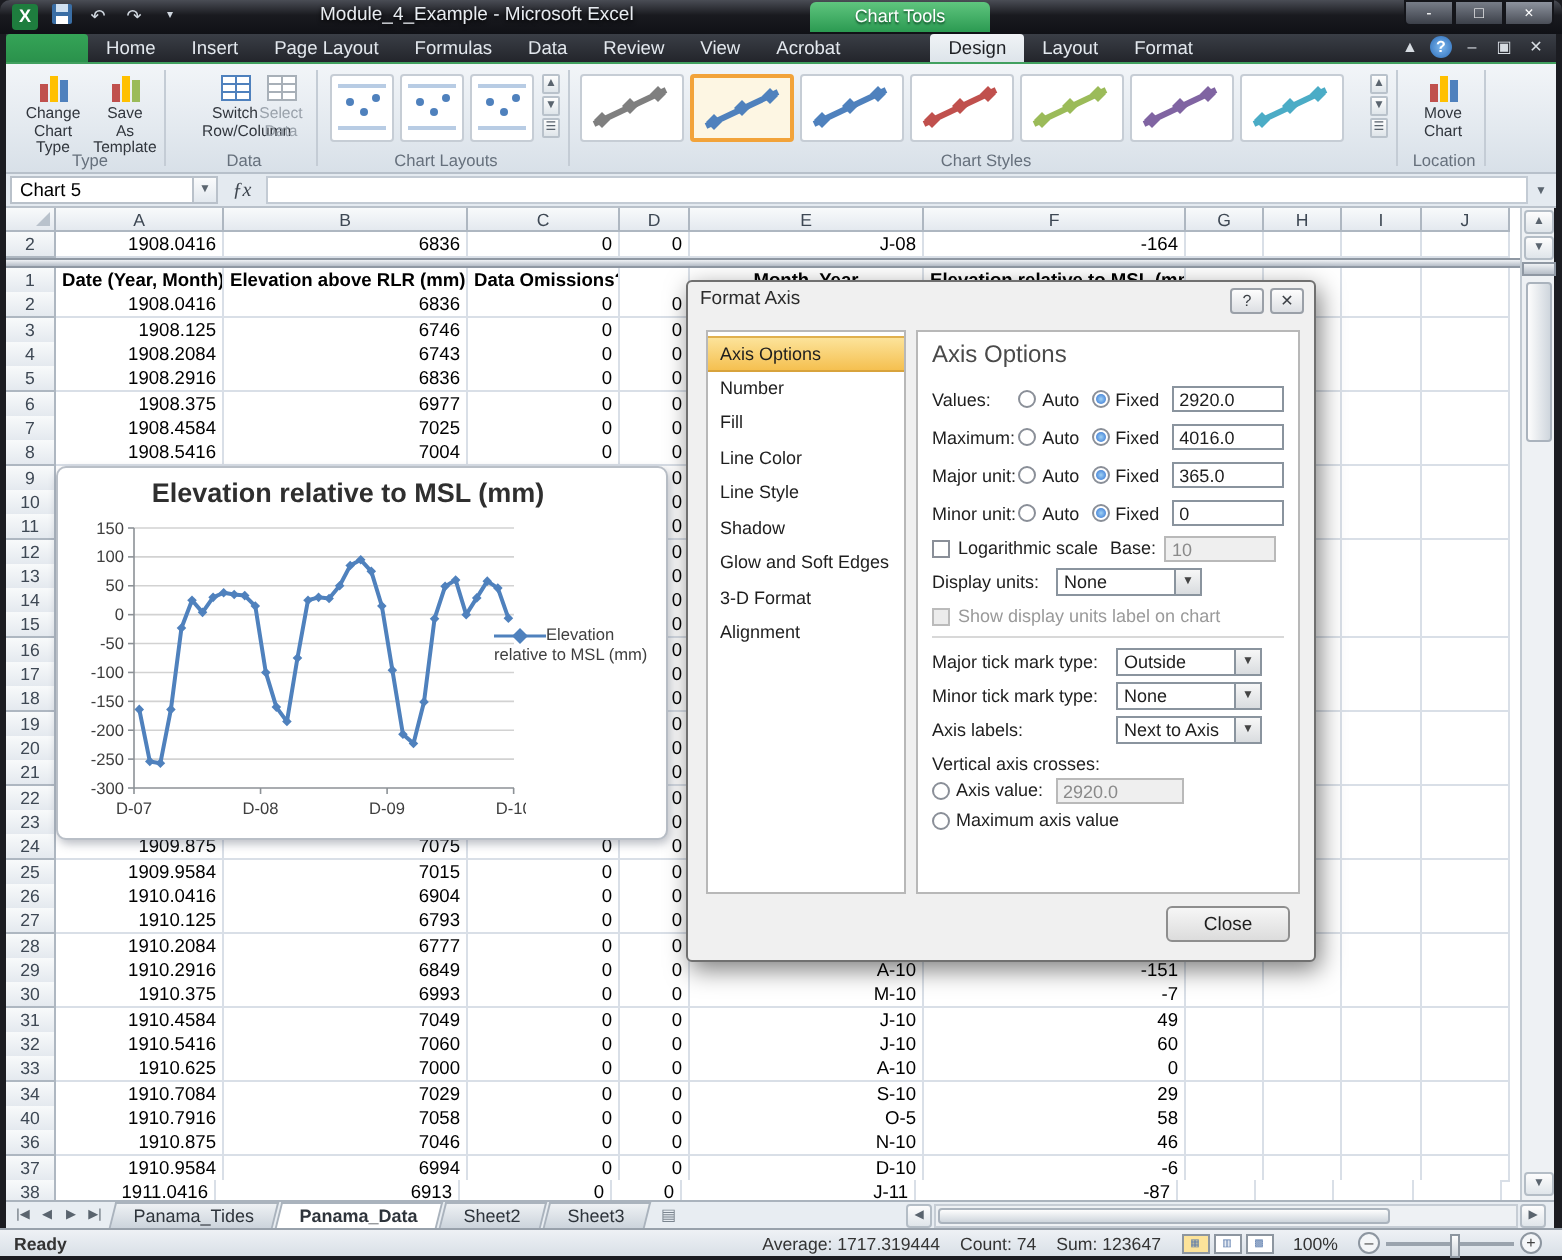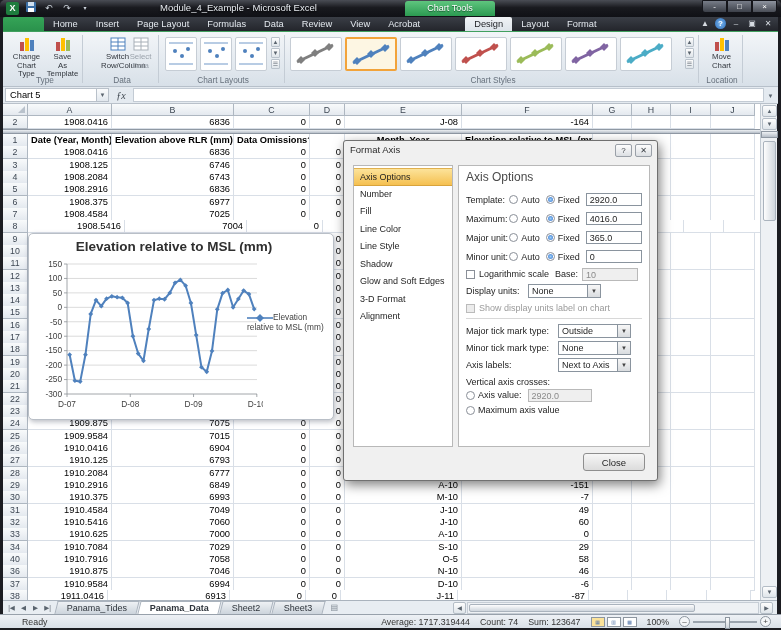--- a/index.html
+++ b/index.html
@@ -137,21 +137,21 @@
   .addtab { width:20px; text-align:center; color:#7b858f; font-size:8px; }
   .hscroll { position:absolute; right:4px; top:1px; width:320px; height:12px; display:flex; gap:1px; }
   .hbtn { width:13px; height:12px; background:linear-gradient(#fdfdfd,#dfe5ea); border:1px solid #b4bdc6; color:#5a646e;
     font-size:6px; text-align:center; line-height:11px; border-radius:2px; }
   .htrack { flex:1; position:relative; background:#eef1f4; border:1px solid #c6cdd5; }
   .hthumb { position:absolute; left:1px; top:1px; width:78%; height:8px; background:linear-gradient(#fdfdfd,#cfd6dd); border:1px solid #aab3bd; border-radius:2px; }
 
   .statusbar { position:absolute; left:0; top:614px; width:781px; height:14px;
     background:linear-gradient(#eef1f5,#d9e0e7); border-top:1px solid #98a1ab; font-size:8.8px; color:#333;
     display:flex; align-items:center; }
-  .status-left { padding-left:22px; }
+  .status-left { padding-left:7px;font-weight:bold; }
   .status-right { margin-left:auto; display:flex; align-items:center; gap:10px; padding-right:10px; }
   .viewicons { display:flex; gap:2px; }
   .vicon { width:14px; height:10px; border:1px solid #8d96a0; background:#fff; font-size:5px; color:#5577aa; text-align:center; line-height:9px; }
   .vicon.sel { background:#fce39a; }
   .zoomctl { display:flex; align-items:center; gap:3px; }
   .zslider { position:relative; width:64px; height:2px; background:#9aa3ad; }
   .zslider::before { content:""; position:absolute; left:50%; top:-4px; width:3px; height:10px; background:linear-gradient(#fdfdfd,#cfd6dd); border:1px solid #8d96a0; }
   .zbtn { width:11px; height:11px; border:1px solid #8d96a0; border-radius:50%; background:#f4f6f8; font-size:8px; line-height:9px; text-align:center; color:#444; }
 </style>
 </head>
@@ -450,21 +450,21 @@
           <div class="cell num" style="width: 35px;">0</div>
           <div class="cell" style="width: 117px;"></div>
           <div class="cell" style="width: 131px;"></div>
           <div class="cell" style="width: 39px;"></div>
           <div class="cell" style="width: 39px;"></div>
           <div class="cell" style="width: 40px;"></div>
           <div class="cell" style="width: 44px;"></div>
         </div>
         <div class="g-row" style="top: 116.24px;">
           <div class="rn-cell">8</div>
-          <div class="cell num" style="width: 97px;">1908.5416</div>
+          <div class="cell num" style="width: 84px;">1908.5416</div>
           <div class="cell num" style="width: 122px;">7004</div>
           <div class="cell num" style="width: 76px;">0</div>
           <div class="cell num" style="width: 35px;">0</div>
           <div class="cell" style="width: 117px;"></div>
           <div class="cell" style="width: 131px;"></div>
           <div class="cell" style="width: 39px;"></div>
           <div class="cell" style="width: 39px;"></div>
           <div class="cell" style="width: 40px;"></div>
           <div class="cell" style="width: 44px;"></div>
         </div>
@@ -962,21 +962,21 @@
           <div class="dlg-nav-item">Line Style</div>
           <div class="dlg-nav-item">Shadow</div>
           <div class="dlg-nav-item">Glow and Soft Edges</div>
           <div class="dlg-nav-item">3-D Format</div>
           <div class="dlg-nav-item">Alignment</div>
         </div>
       <div class="dlg-body">
         <div class="dlg-h">Axis Options</div>
         <div id="scale-fields">
             <div class="fld-row">
-              <span class="lbl">Template:</span>
+              <span class="lbl">Values:</span>
               <span class="radio"></span>
               <span class="rlbl">Auto</span>
               <span class="radio sel"></span>
               <span class="rlbl">Fixed</span>
               <span class="tbox">2920.0</span>
             </div>
             <div class="fld-row">
               <span class="lbl">Maximum:</span>
               <span class="radio"></span>
               <span class="rlbl">Auto</span>

